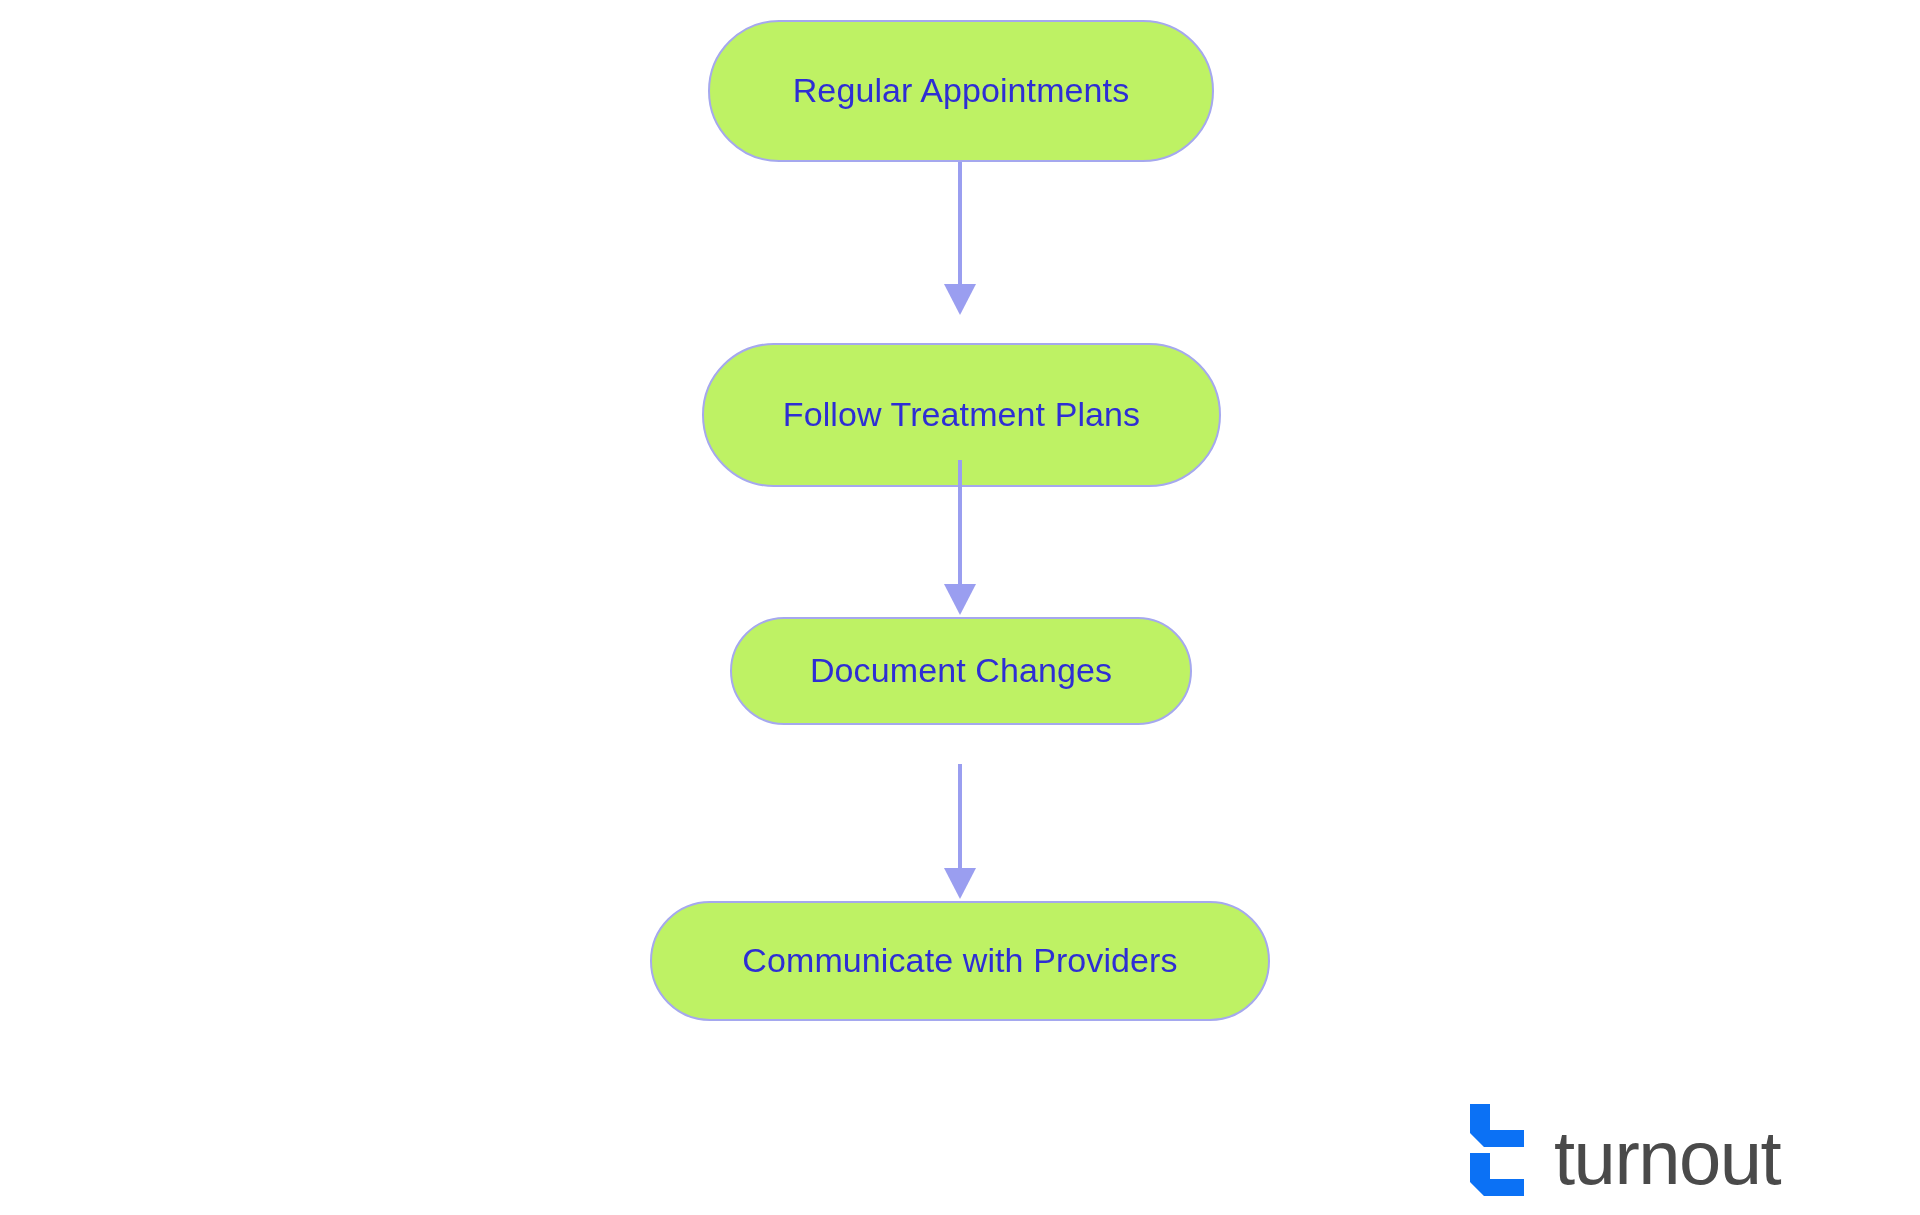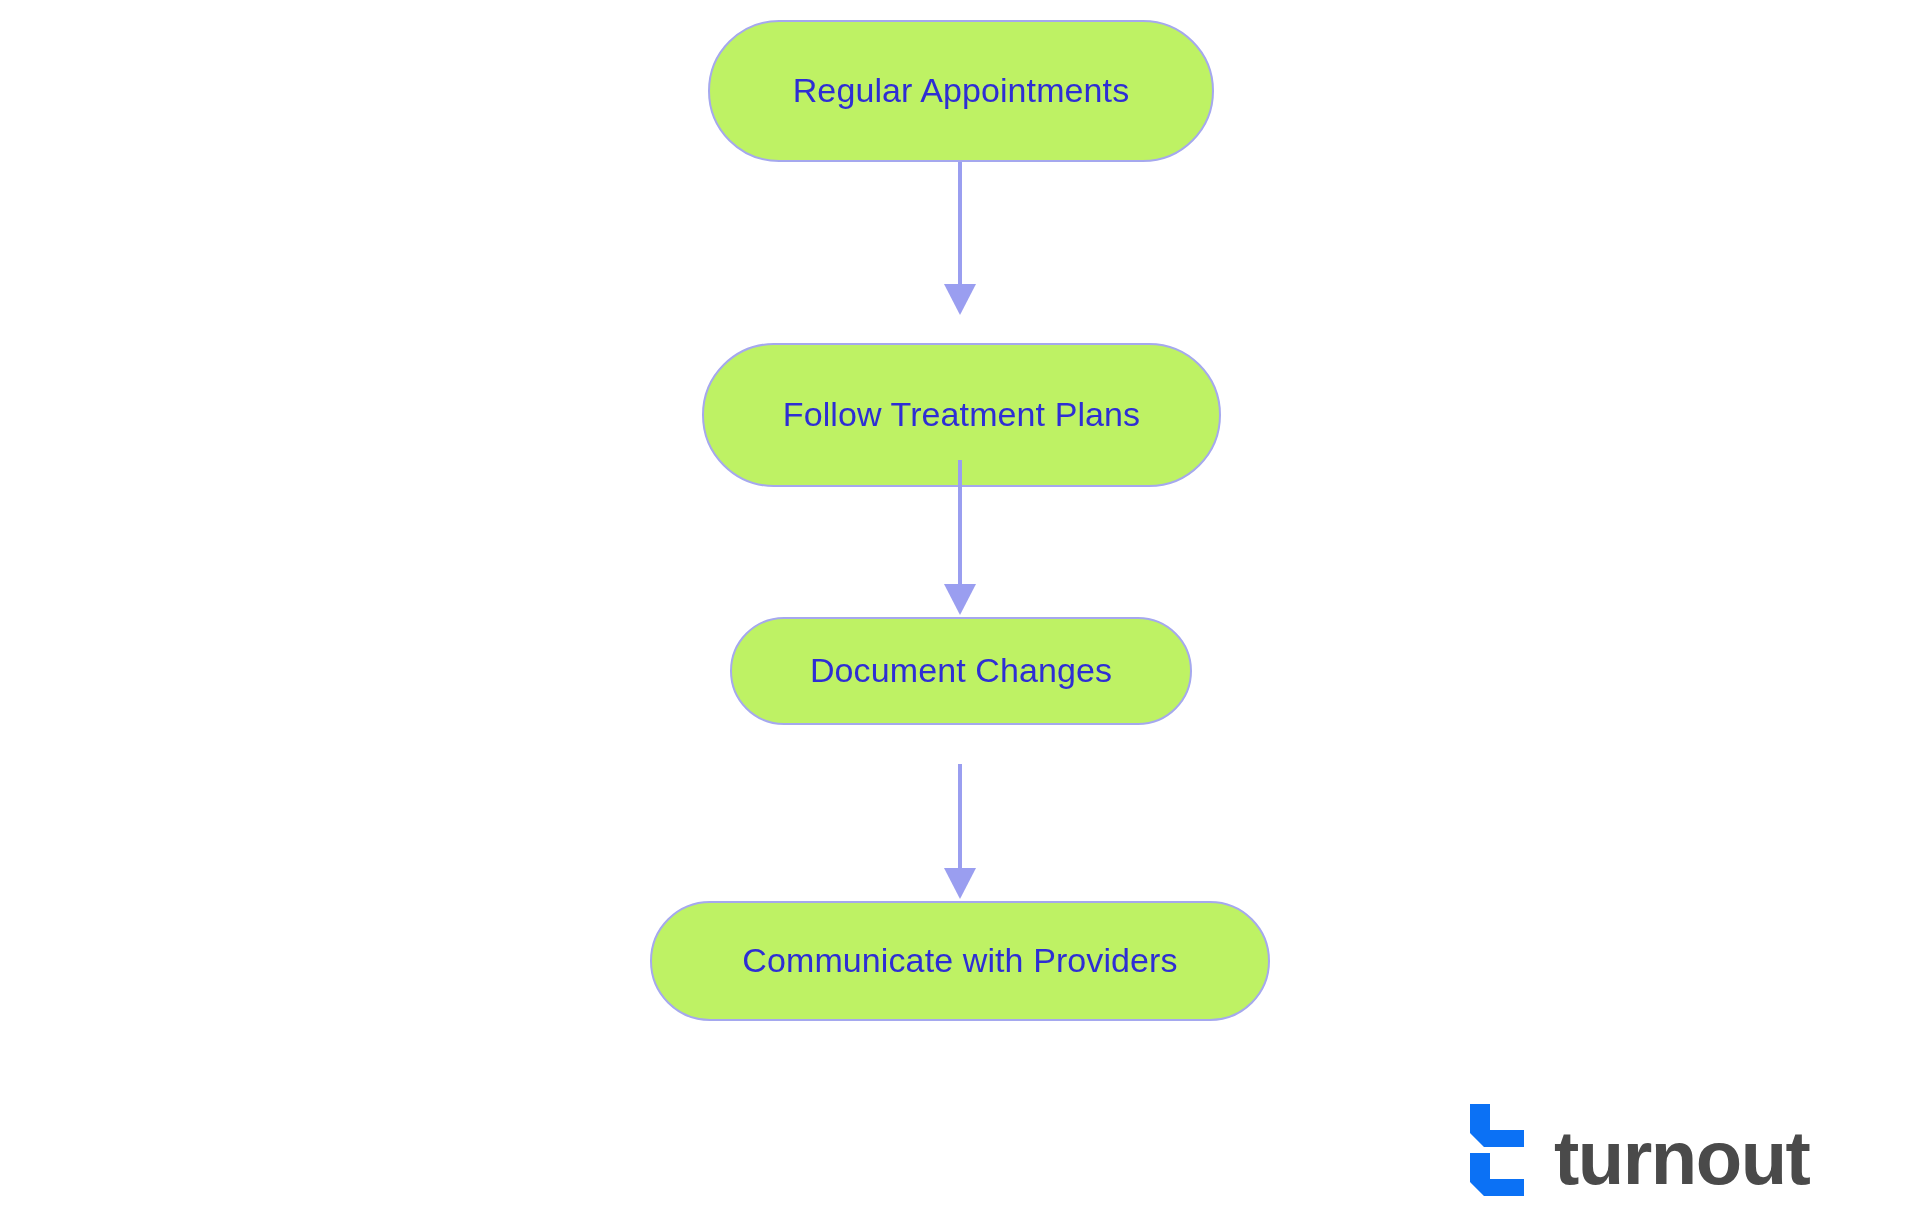--- a/index.html
+++ b/index.html
@@ -85,21 +85,21 @@
     top: 1104px;
     display: flex;
     align-items: center;
     gap: 26px;
     user-select: none;
   }
   .logo-mark { display: block; }
   .logo-wordmark {
     font-family: "Liberation Sans", sans-serif;
     font-size: 76px;
-    font-weight: 700;
+    font-weight: 400;
     letter-spacing: -1.5px;
     color: #4a4a4a;
     line-height: 1;
     margin-top: 16px;
   }
 </style>
 </head>
 <body>
 
 <div id="flow-canvas">

